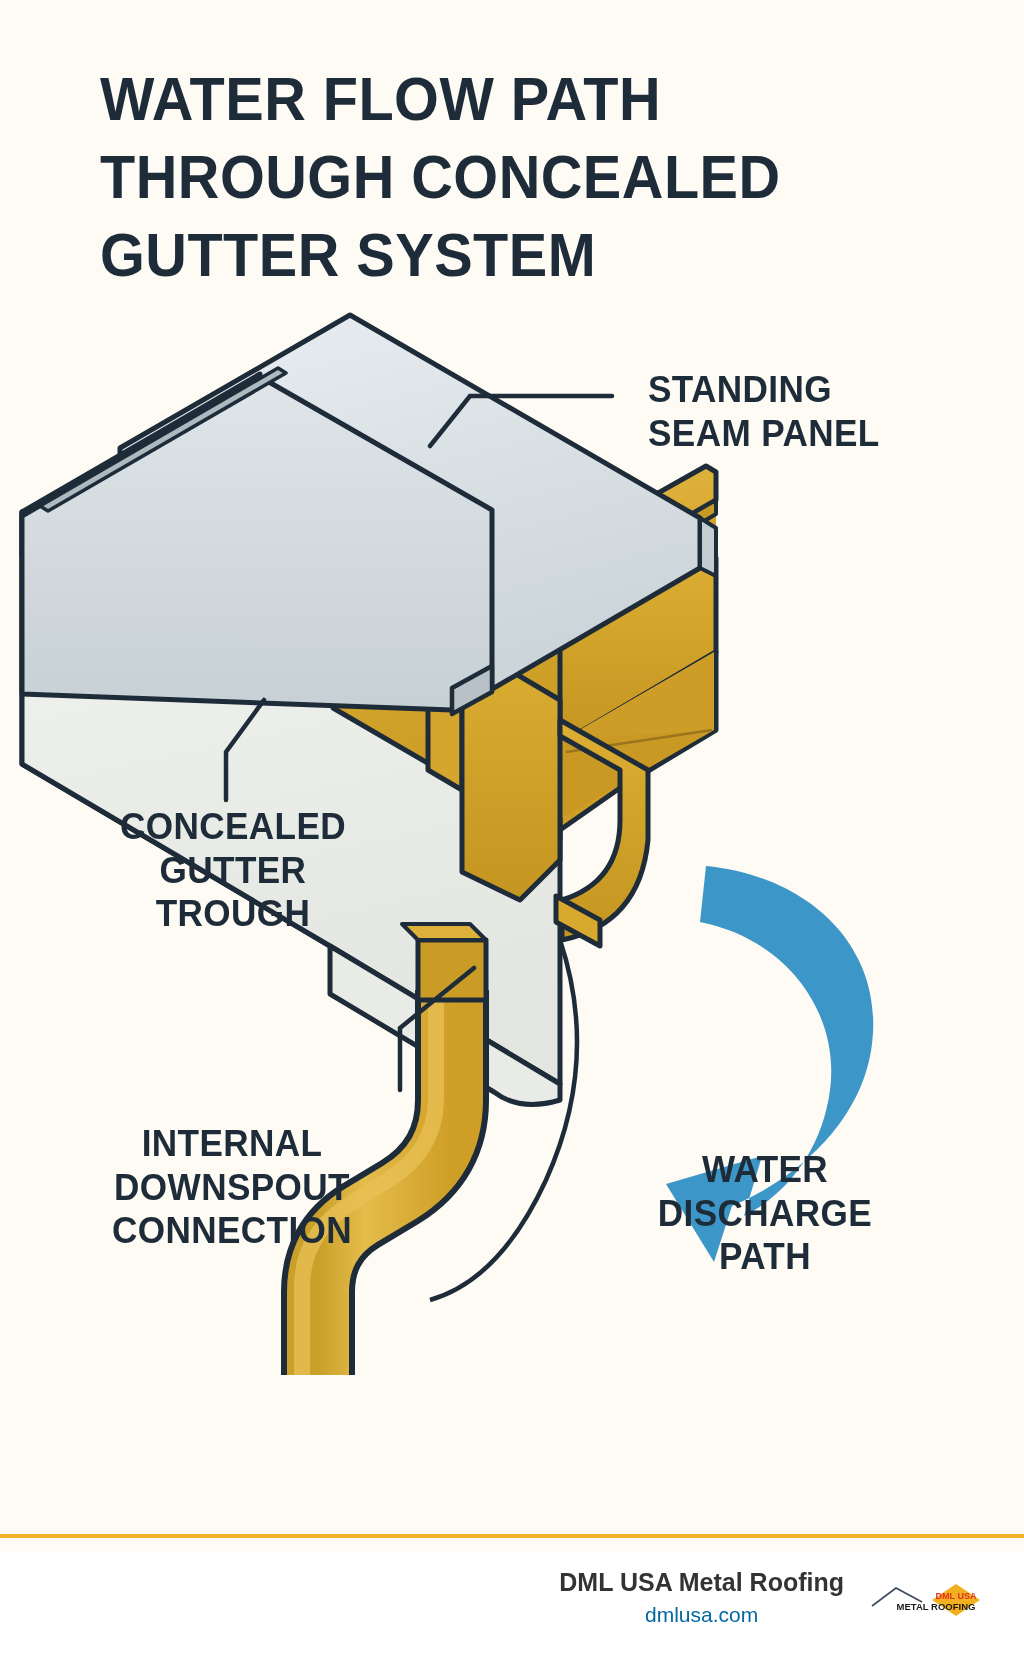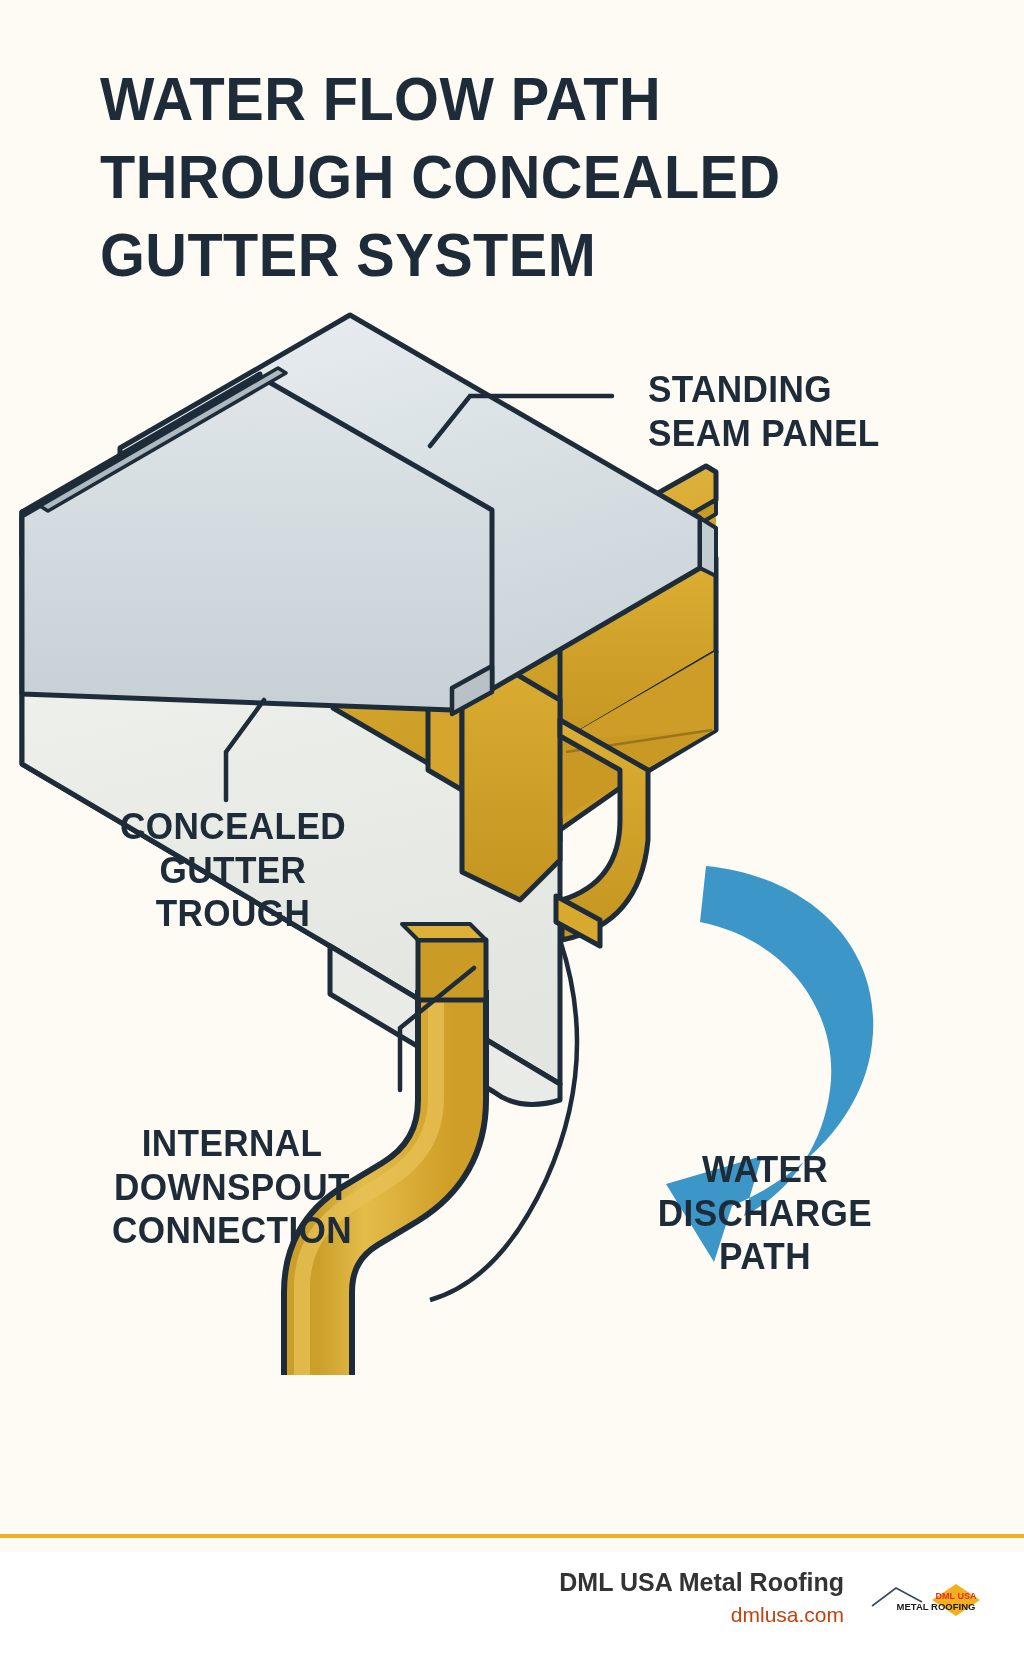--- a/index.html
+++ b/index.html
@@ -108,34 +108,34 @@
     left: 0;
     top: 1552px;
     width: 1024px;
     height: 114px;
     background: #ffffff;
   }
   .footer-text {
     position: absolute;
     right: 180px;
     top: 16px;
-    text-align: right;
+    text-align: center;
   }
   .footer-brand {
     font-family: "Liberation Sans", sans-serif;
     font-weight: bold;
     font-size: 25px;
     color: #333333;
     white-space: nowrap;
   }
   .footer-url {
     font-family: "Liberation Sans", sans-serif;
     font-weight: normal;
     font-size: 21px;
-    color: #c2410c;
+    color: #0369a1;
     margin-top: 6px;
     white-space: nowrap;
   }
   .footer-logo {
     position: absolute;
     right: 42px;
     top: 28px;
     width: 112px;
     height: 48px;
   }

